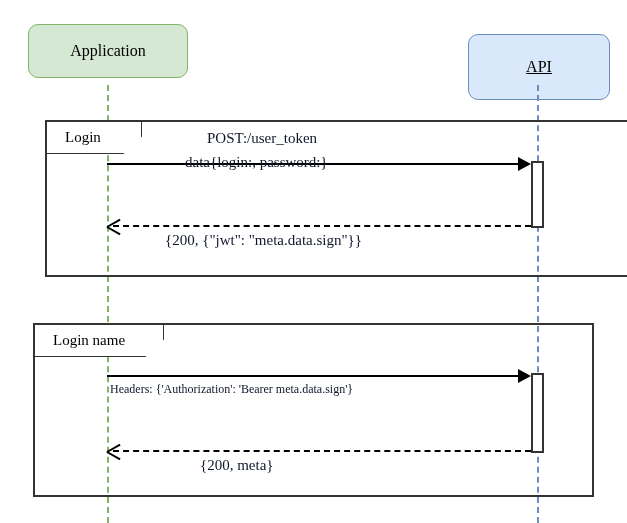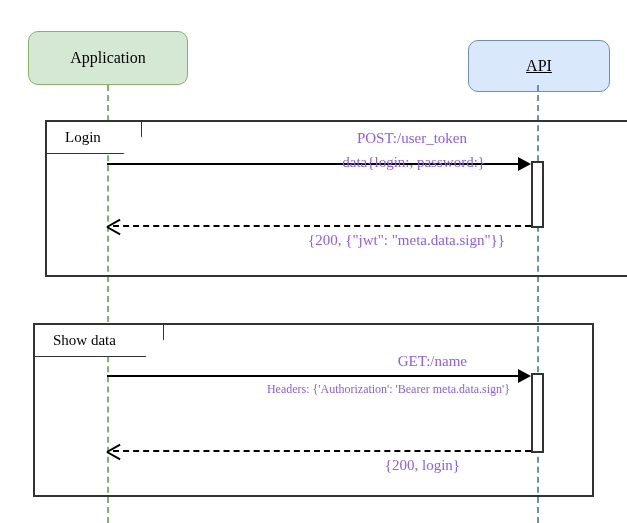--- a/index.html
+++ b/index.html
@@ -25,31 +25,31 @@
     border-radius: 10px;
     display: flex;
     align-items: center;
     justify-content: center;
     font-size: 16px;
     color: #000000;
     text-align: center;
   }
   .participant.app {
     left: 28px;
-    top: 31px;
+    top: 24px;
     width: 160px;
     height: 54px;
     background: #d5e8d4;
     border: 1.5px solid #82b366;
   }
   .participant.api {
     left: 468px;
-    top: 40px;
+    top: 34px;
     width: 142px;
-    height: 52px;
+    height: 66px;
     background: #dae8fc;
     border: 1.5px solid #6c8ebf;
     text-decoration: underline;
   }
 
   
   .lifeline {
     position: absolute;
     width: 0;
     border-left-width: 2px;
@@ -128,23 +128,23 @@
     height: 0;
     border-top: 2px solid #000000;
     transform-origin: left center;
   }
   .arrow-left-open::before { transform: rotate(-29deg); }
   .arrow-left-open::after  { transform: rotate(29deg); }
 
   .msg-label {
     position: absolute;
     font-size: 15px;
-    color: #8b5cf6;
+    color: #0f172a;
     white-space: nowrap;
-    text-align: right;
+    text-align: left;
     background: transparent;
   }
 
   
   .activation {
     position: absolute;
     box-sizing: border-box;
     width: 13px;
     background: #ffffff;
     border: 2px solid #333333;
@@ -184,28 +184,27 @@
 
   <div class="msg-line dashed" style="left:113px; top:225px; width:418px;"></div>
   <div class="arrow-left-open" style="left:107px; top:218px;"></div>
   <div class="msg-label" style="left:165px; top:232px; width:340px;">{200, {"jwt": "meta.data.sign"}}</div>
 
   <div class="fragment frag2">
     <svg class="frag-label-shape" width="130" height="33" viewBox="0 0 130 33">
       <path d="M0,0 L128,0 L128,14 L110,31 L0,31 Z" fill="#ffffff" stroke="#333333" stroke-width="2"></path>
     </svg>
     <div class="frag-label" style="width:128px;">
-      <span>Show data</span>
+      <span>Login name</span>
     </div>
   </div>
 
-  <div class="msg-label" style="left:207px; top:353px; width:260px;">GET:/name</div>
   <div class="msg-line" style="left:107px; top:375px; width:419px;"></div>
   <div class="arrow-right" style="left:518px; top:369px;"></div>
   <div class="msg-label" style="left:110px; top:382px; width:400px; font-size:12px;">Headers: {'Authorization': 'Bearer meta.data.sign'}</div>
 
   <div class="activation" style="left:531px; top:373px; height:80px;"></div>
 
   <div class="msg-line dashed" style="left:113px; top:450px; width:418px;"></div>
   <div class="arrow-left-open" style="left:107px; top:443px;"></div>
-  <div class="msg-label" style="left:200px; top:457px; width:260px;">{200, login}</div>
+  <div class="msg-label" style="left:200px; top:457px; width:260px;">{200, meta}</div>
 
 </div>
 
 </body></html>

